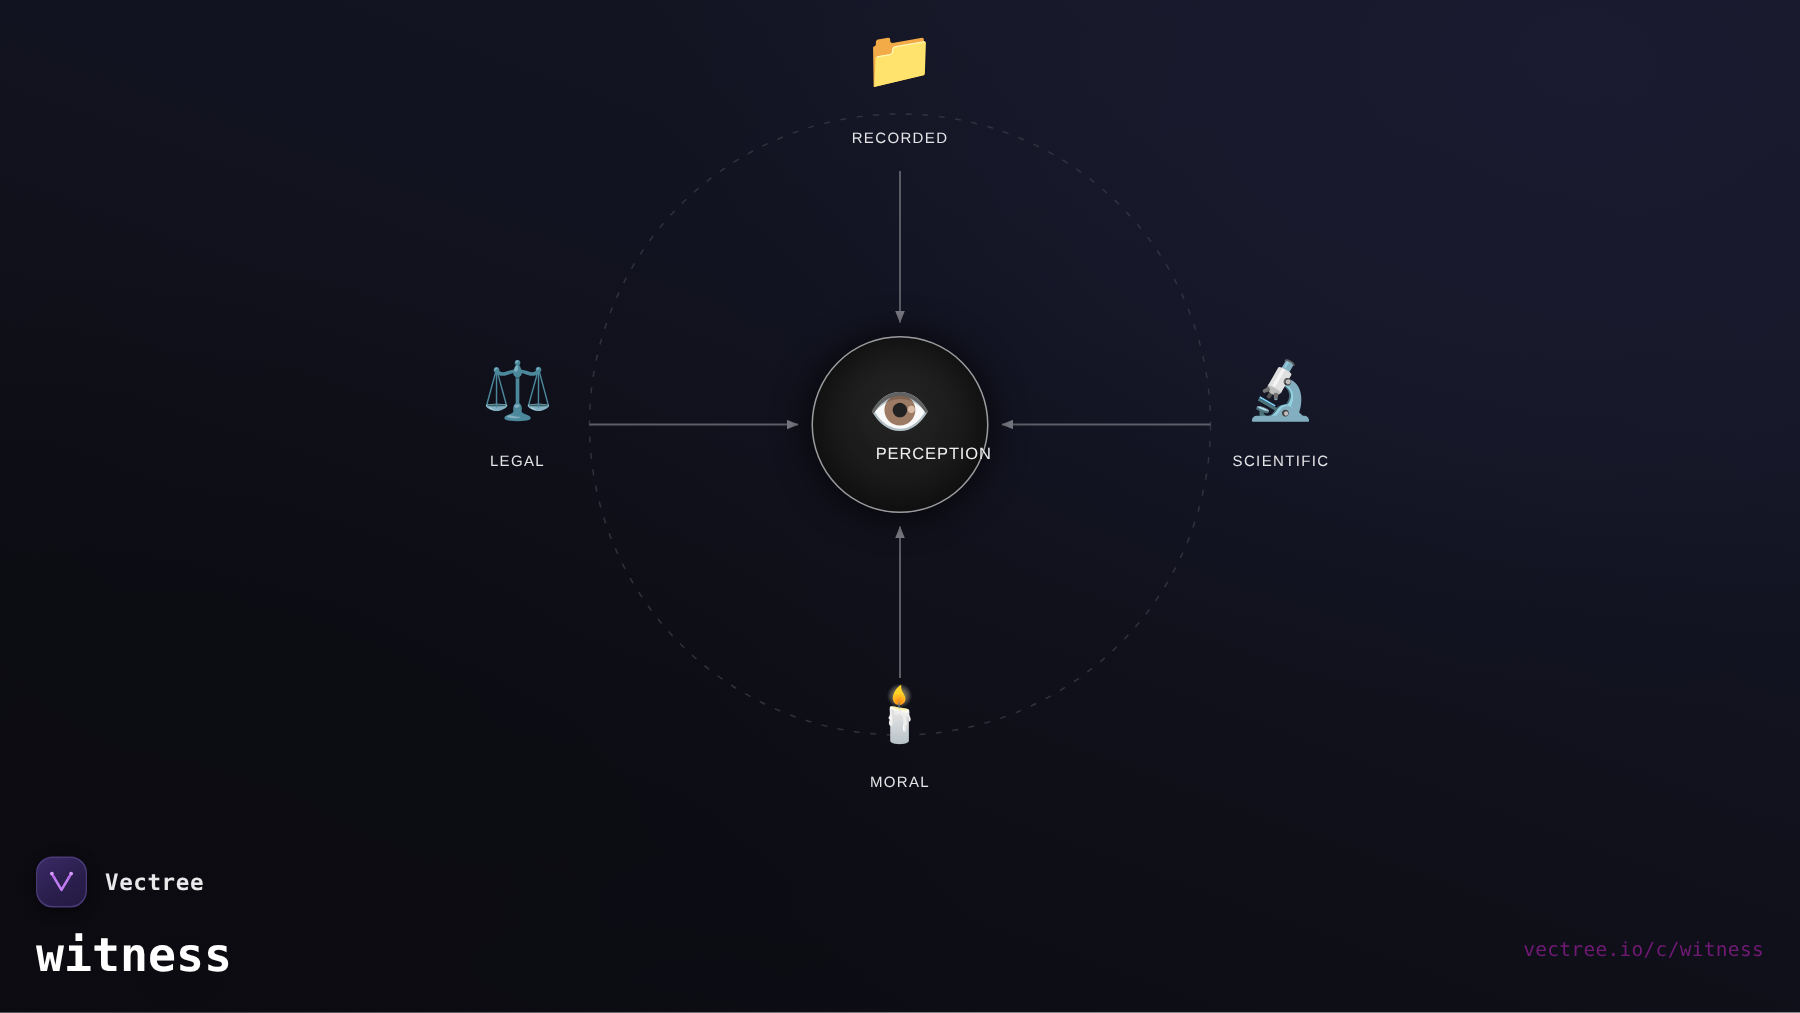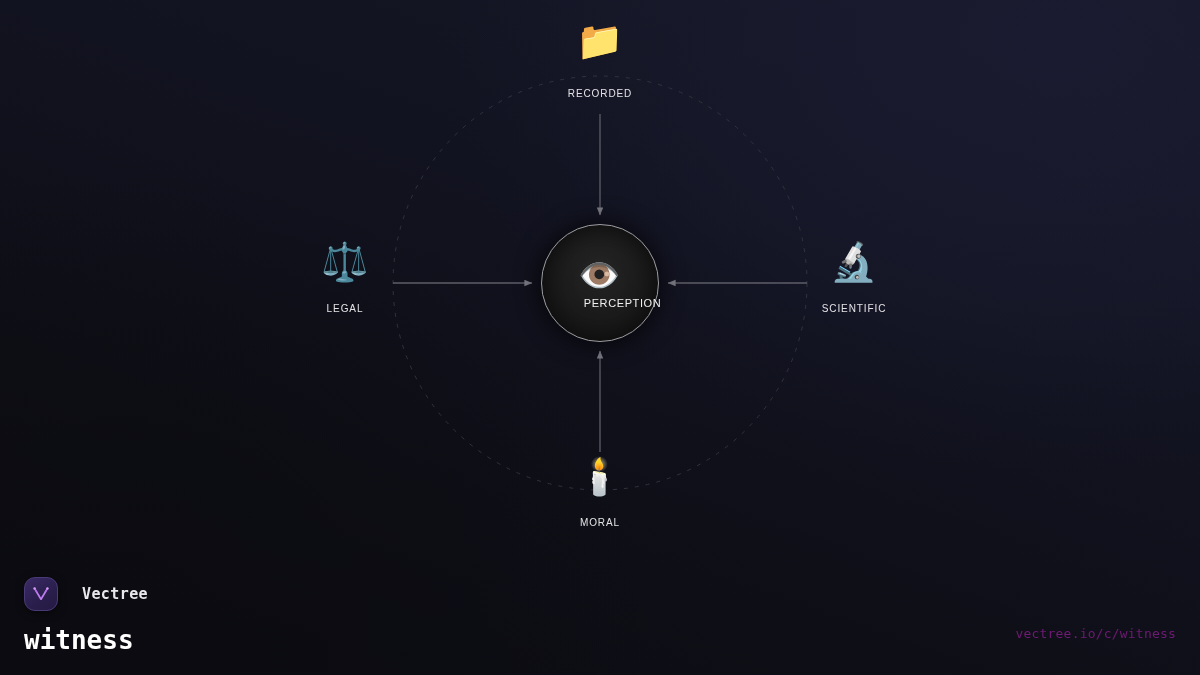--- a/index.html
+++ b/index.html
@@ -40,31 +40,31 @@
                color:#e4e4e7; white-space:nowrap; }
   #node-recorded   { left:600px; top:60px; }
   #node-legal      { left:345px; top:278px; }
   #node-scientific { left:854px; top:278px; }
   #node-moral      { left:600px; top:493px; }
   #node-recorded .sat-label { margin-top:28px; }
   #node-moral .sat-glyph { font-size:36px; }
 
   
   #brand { position:absolute; left:24px; bottom:20px; }
-  #brand-row { display:flex; align-items:center; gap:24px; }
+  #brand-row { display:flex; align-items:center; gap:12px; }
   #brand-logo {
     width:34px; height:34px; border-radius:11px;
     background:linear-gradient(145deg, #3b2a66 0%, #2a1f4d 55%, #241a42 100%);
     border:1px solid #4a3a78;
     display:flex; align-items:center; justify-content:center;
     box-shadow:0 2px 8px rgba(0,0,0,.5);
   }
   #brand-name { font-family:"DejaVu Sans Mono", monospace; font-size:15px;
                 font-weight:bold; color:#e9e9ec; letter-spacing:.4px; }
-  #brand-slug { font-family:"DejaVu Sans Mono", monospace; font-size:26px;
+  #brand-slug { font-family:"DejaVu Sans Mono", monospace; font-size:31px;
                 font-weight:bold; color:#ffffff; letter-spacing:0px;
                 margin-top:14px; margin-left:0px; }
   #site-url { position:absolute; right:24px; bottom:34px;
               font-family:"DejaVu Sans Mono", monospace; font-size:13px;
               color:#701a75; letter-spacing:.2px; }
 </style>
 </head>
 <body>
 
 <div id="stage">

